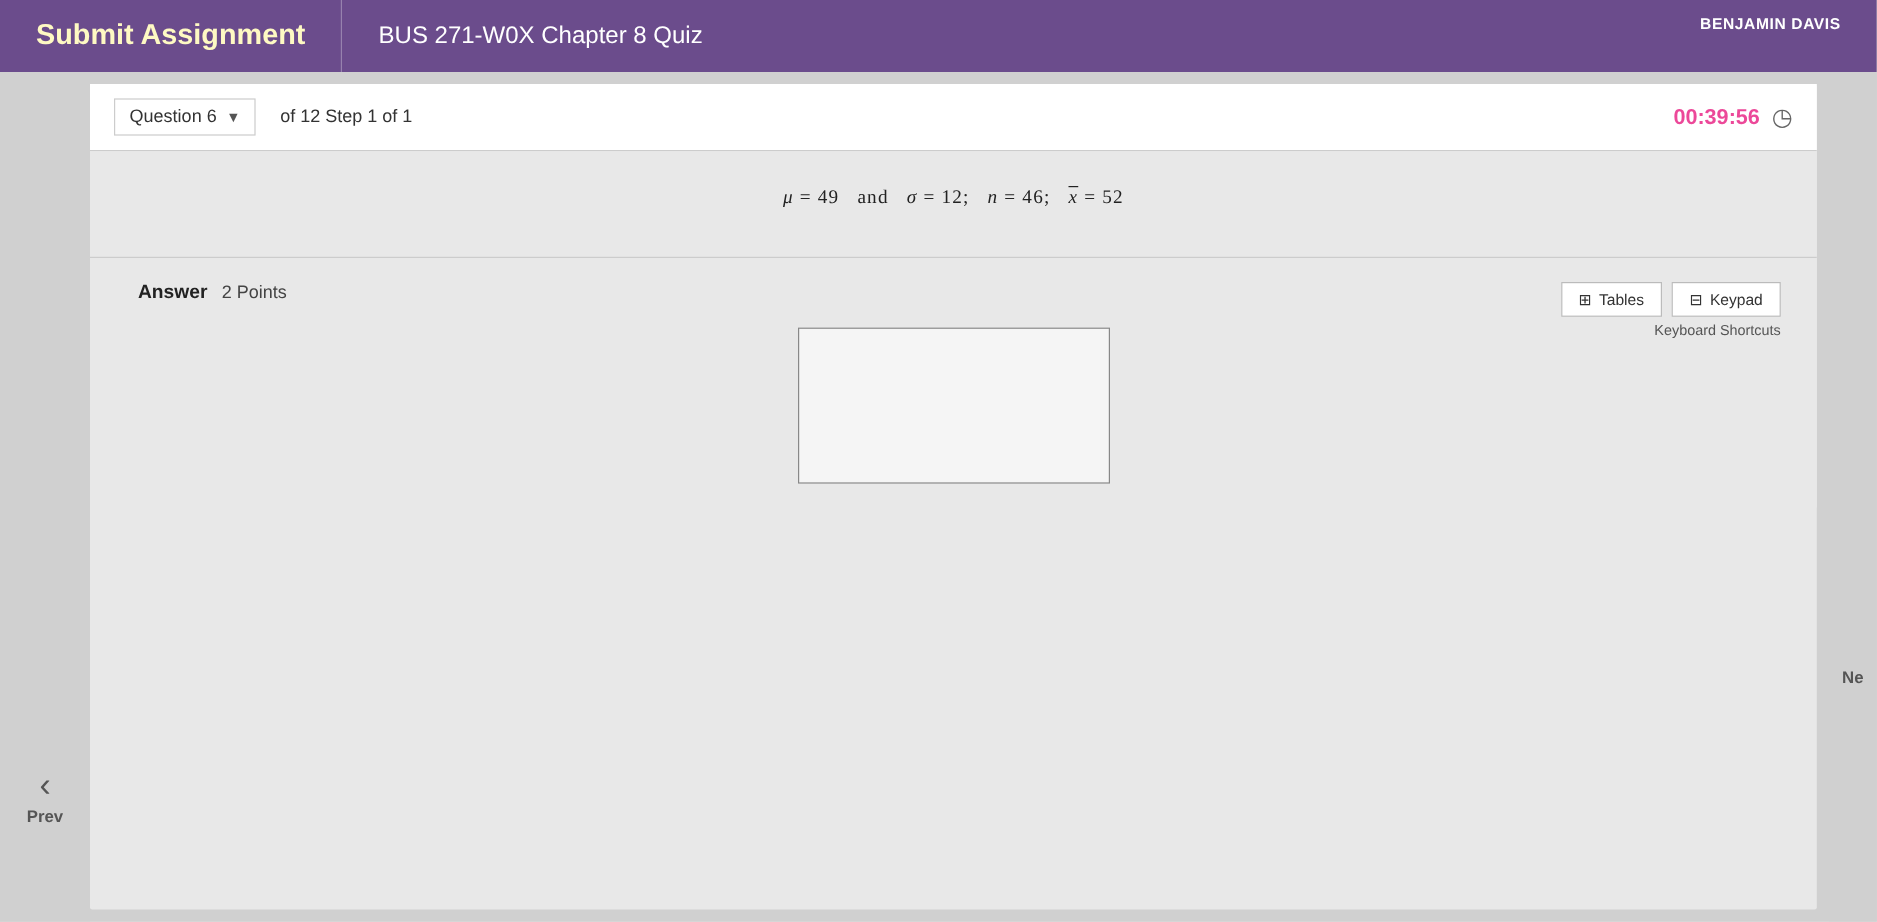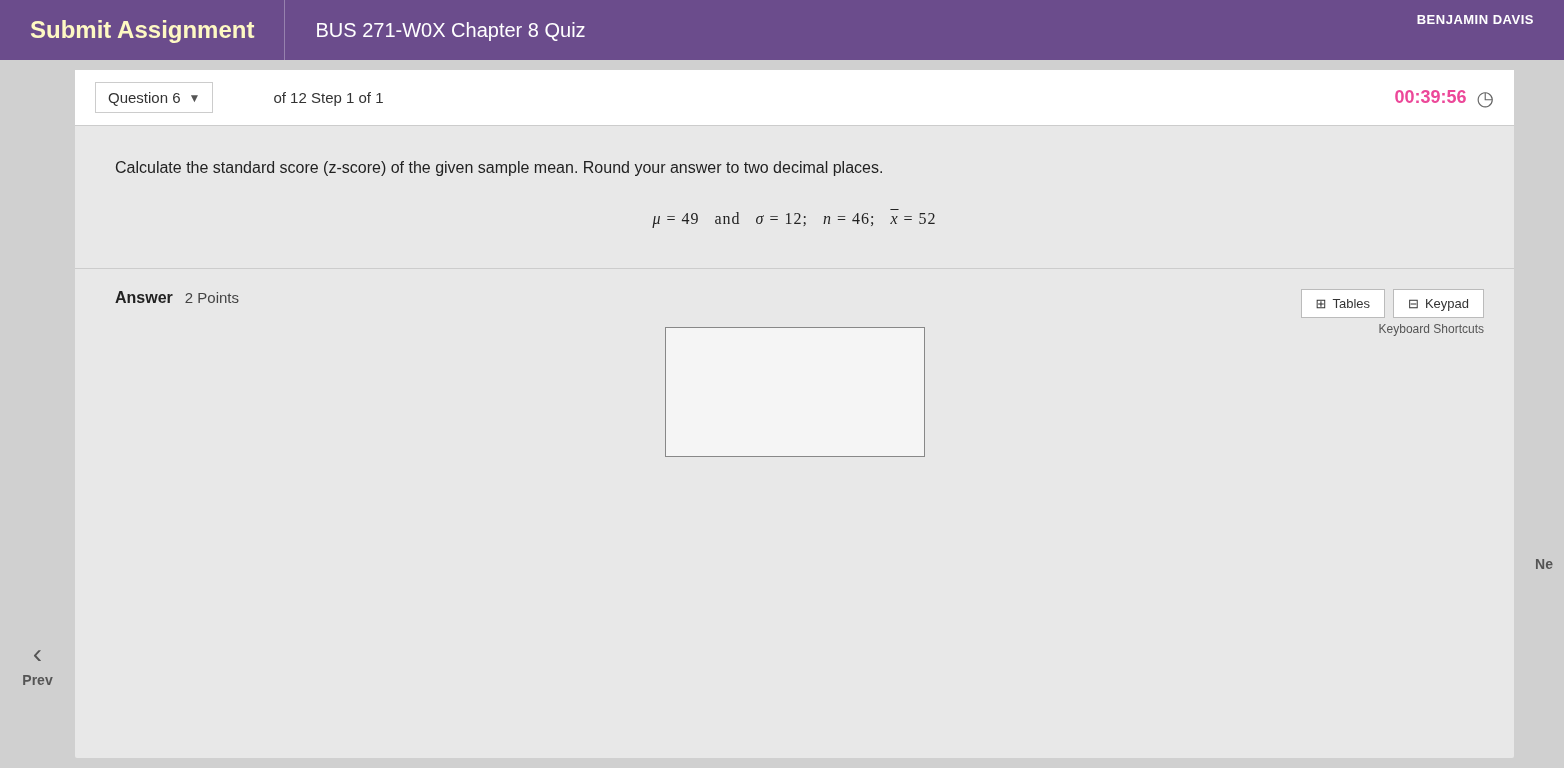--- a/index.html
+++ b/index.html
@@ -95,21 +95,20 @@
     }
 
     
     .question-nav-bar {
       background: #fff;
       border-bottom: 1px solid #ccc;
       display: flex;
       align-items: center;
       padding: 10px 20px;
       height: 56px;
-      gap: 40px;
     }
     .question-dropdown {
       display: flex;
       align-items: center;
       background: #fff;
       border: 1px solid #ccc;
       padding: 6px 12px;
       cursor: pointer;
       font-size: 15px;
       color: #333;
@@ -267,21 +266,20 @@
         <span class="arrow-down">▼</span>
       </div>
       <span class="step-info">of 12 Step 1 of 1</span>
       <div class="timer-area">
         <span class="timer-text">00:39:56</span>
         <span class="timer-icon">◷</span>
       </div>
     </div>
 
     <div class="question-content">
-      <p class="question-text">Calculate the standard score (z-score) of the given sample mean. Round your answer to two decimal places.</p>
       <div class="formula-line">
         <span class="math-eq">
           <i>μ</i> = 49 &nbsp; and &nbsp; <i>σ</i> = 12; &nbsp; <i>n</i> = 46; &nbsp; <span style="text-decoration: overline; font-style: italic;">x</span> = 52
         </span>
       </div>
     </div>
 
     <div class="answer-section">
 
       <div class="tools-row">

